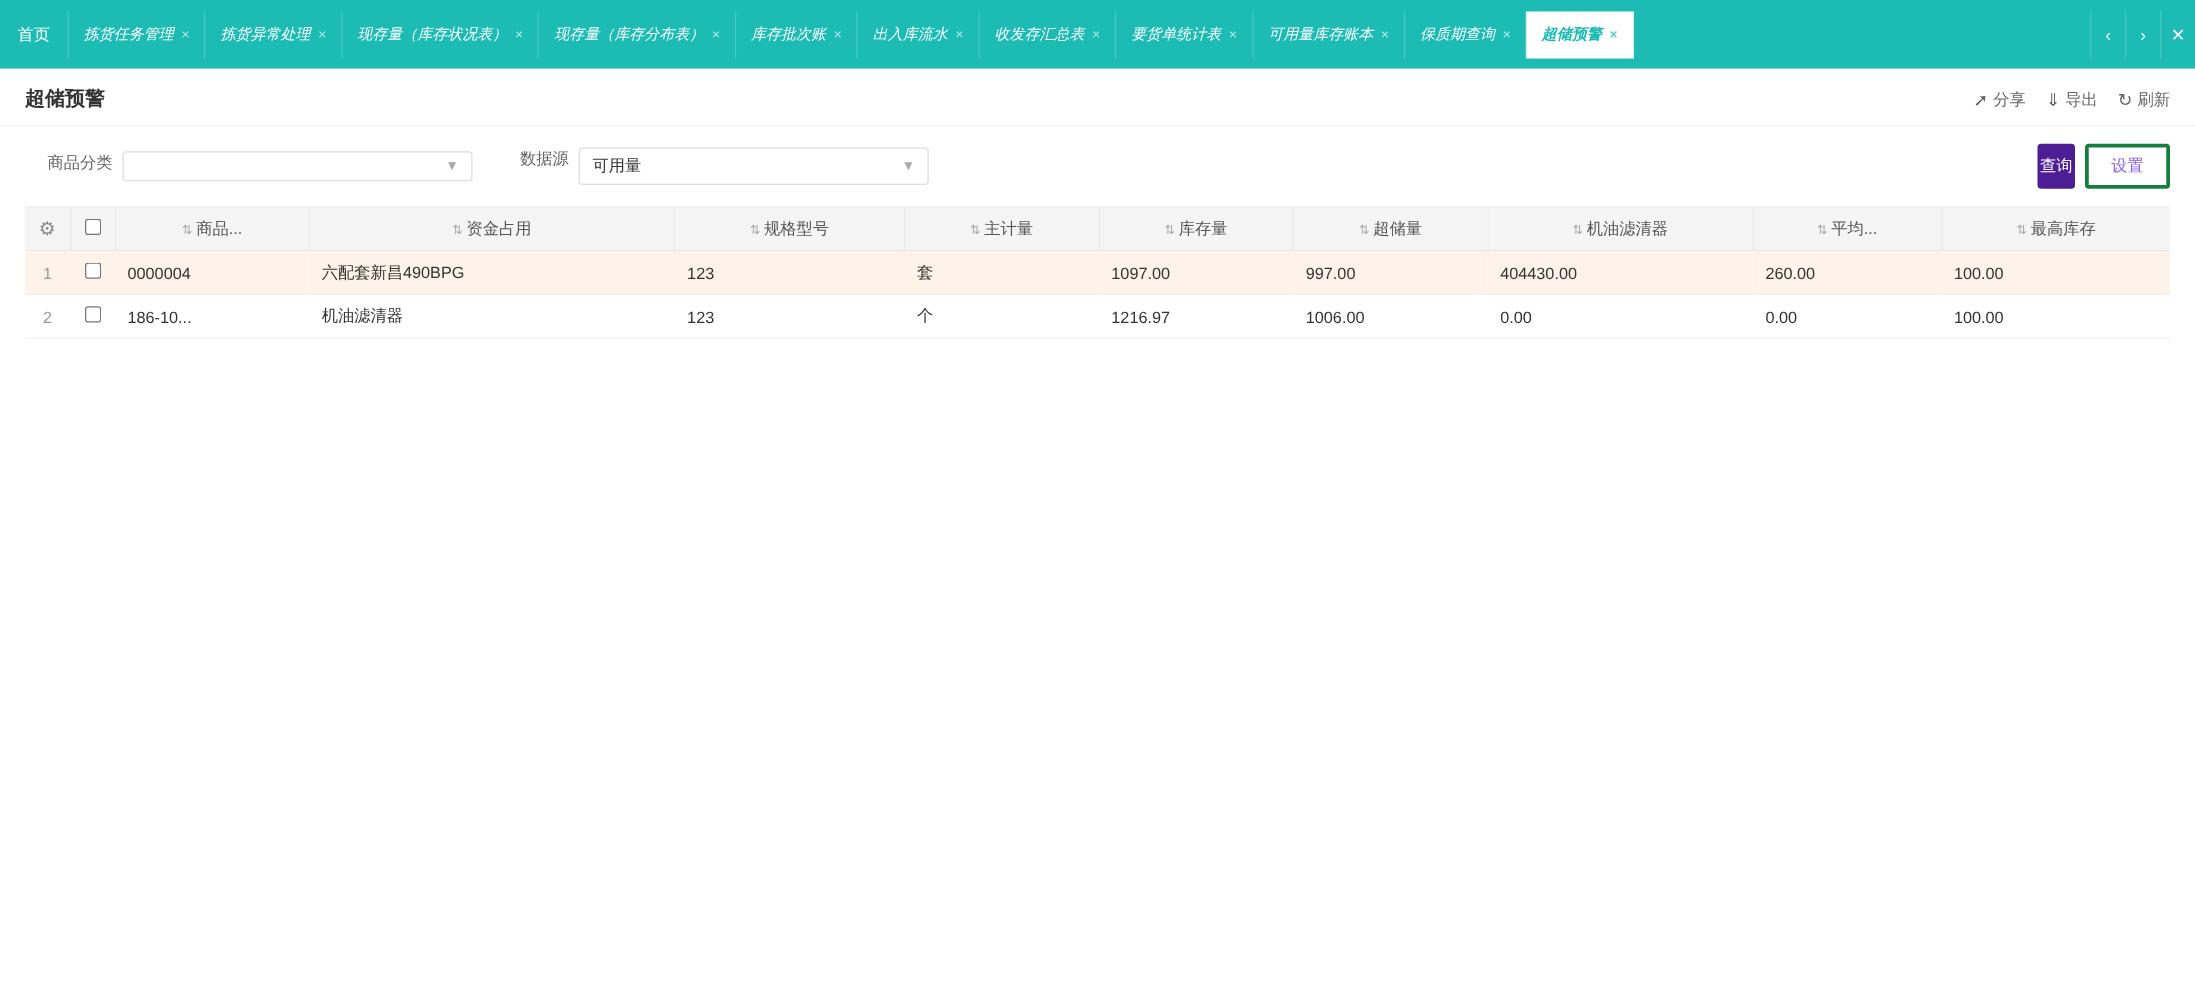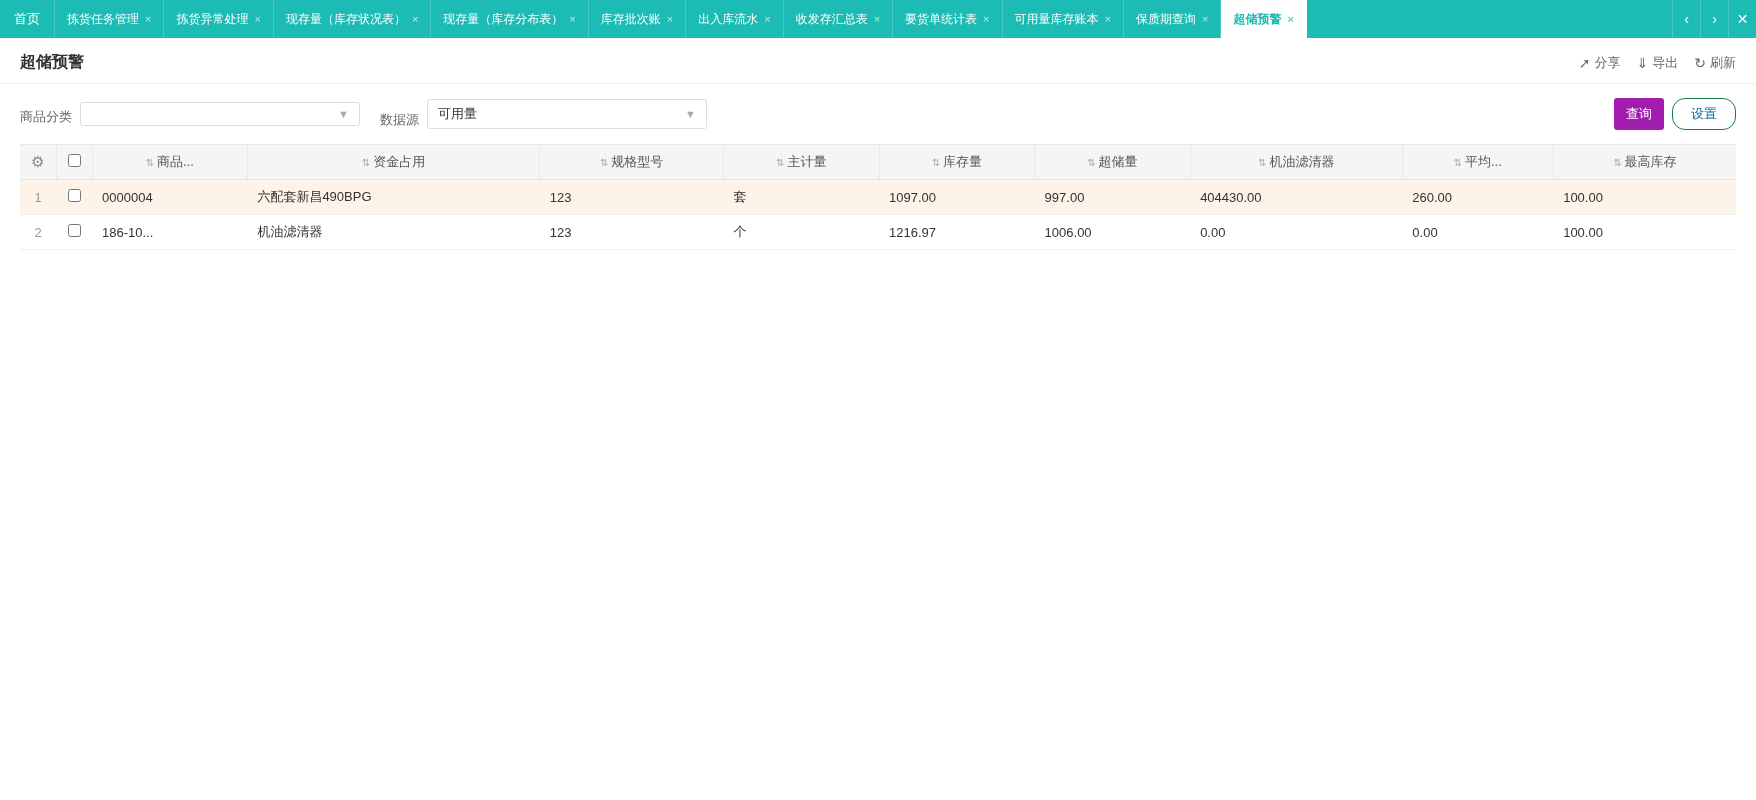--- a/index.html
+++ b/index.html
@@ -3,35 +3,36 @@
   <meta charset="utf-8">
   <style>
     * { box-sizing: border-box; margin: 0; padding: 0; }
     body { font-family: "Microsoft YaHei", Arial, sans-serif; font-size: 13px; background: #f5f5f5; color: #333; }
 
     
     .top-nav {
       display: flex;
       align-items: center;
       background: #1cbbb4;
-      height: 38px;
+      height: 55px;
       padding: 0 0;
       overflow: hidden;
     }
     .nav-tab {
       display: flex;
       align-items: center;
       height: 38px;
       padding: 17px 12px;
       color: #fff;
       font-size: 12px;
       white-space: nowrap;
       cursor: pointer;
       border-right: 1px solid rgba(255,255,255,0.2);
       position: relative;
+      font-style: italic;
     }
     .nav-tab.active { background: #fff; color: #1cbbb4; font-weight: bold; }
     .nav-tab .close-x {
       margin-left: 6px;
       font-size: 11px;
       color: inherit;
       opacity: 0.7;
       cursor: pointer;
     }
     .nav-tab.active .close-x { color: #1cbbb4; }
@@ -99,22 +100,23 @@
     
     .filter-bar {
       display: flex;
       align-items: center;
       padding: 14px 20px;
       gap: 20px;
       background: #fff;
     }
     .filter-item {
       display: flex;
-      align-items: flex-end;
+      align-items: flex-start;
       gap: 8px;
+      margin-left: 18px;
     }
     .filter-label {
       font-size: 13px;
       color: #666;
       white-space: nowrap;
     }
     .filter-select {
       display: flex;
       align-items: center;
       border: 1px solid #ddd;
@@ -135,33 +137,33 @@
       color: #aaa;
       font-size: 11px;
       margin-left: 8px;
     }
     .filter-buttons {
       margin-left: auto;
       display: flex;
       gap: 8px;
     }
     .btn-query {
-      background: #a21caf;
+      background: #4c1d95;
       color: #fff;
       border: none;
       border-radius: 3px;
-      padding: 6px 12px;
+      padding: 6px 2px;
       cursor: pointer;
       font-size: 13px;
     }
     .btn-settings {
       background: #fff;
-      color: #0369a1;
-      border: 1px solid #15803d;
-      border-radius: 13px;
+      color: #8b5cf6;
+      border: 3px solid #15803d;
+      border-radius: 3px;
       padding: 6px 18px;
       cursor: pointer;
       font-size: 13px;
     }
 
     
     .table-container {
       padding: 0 20px;
       overflow-x: auto;
     }

